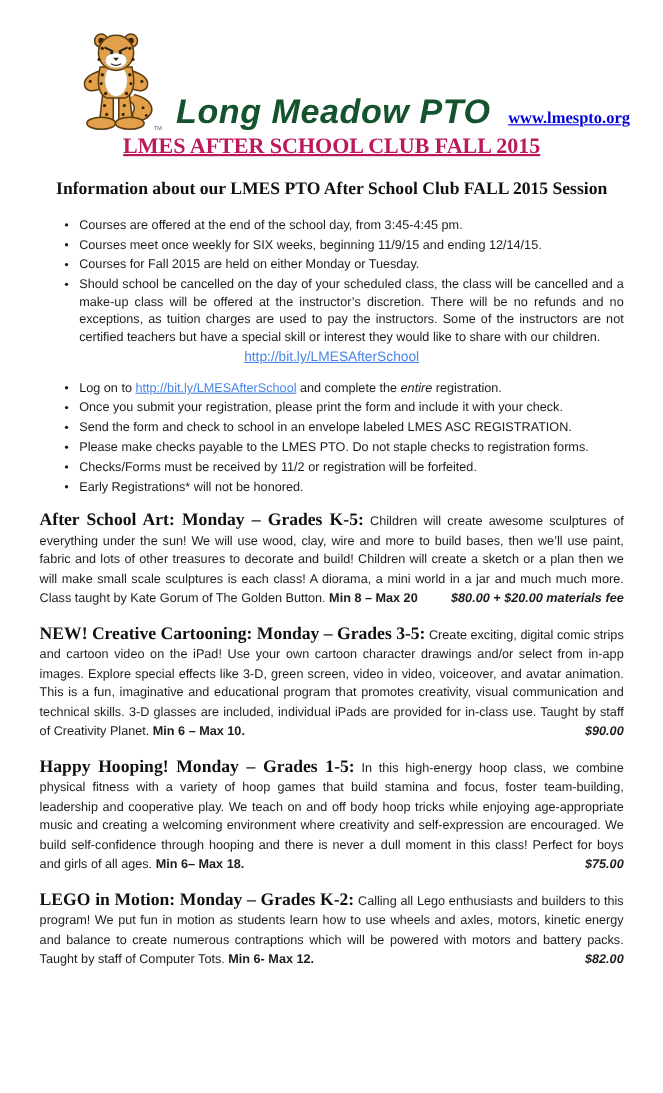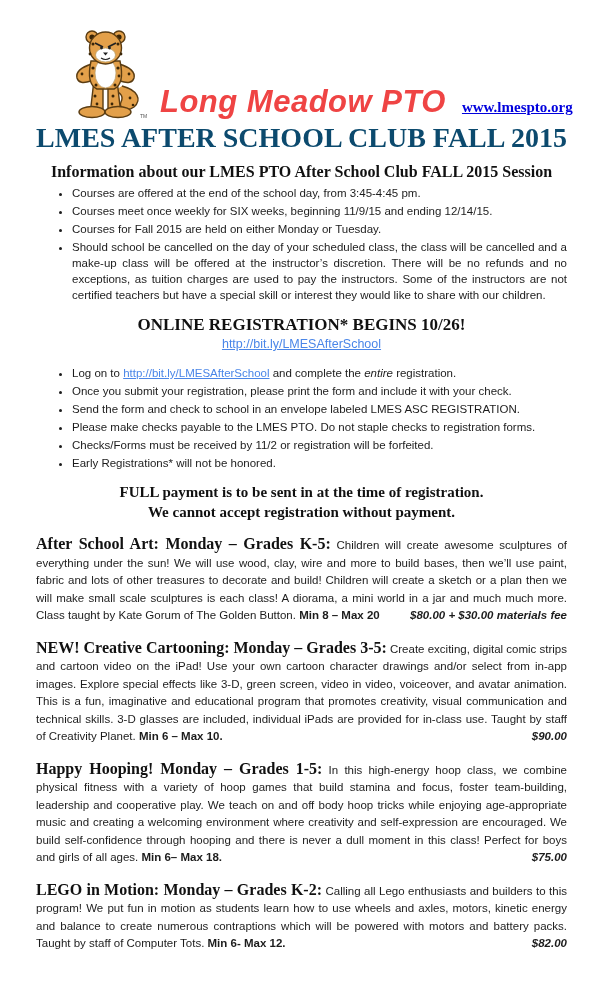--- a/index.html
+++ b/index.html
@@ -10,47 +10,47 @@
     color:#1c1c1c;
   }
   .page { position:relative; width:603px; height:994px; padding:0 36px; background:#fff; }
 
   
   .header { position:relative; height:150px; }
   .logo { position:absolute; left:26px; top:28px; width:88px; height:94px; }
   .brand-line { position:absolute; left:124px; top:84px; display:flex; align-items:baseline; gap:16px; white-space:nowrap; }
   .brand {
     font-size:31px; font-weight:bold; font-style:italic;
-    color:#ef4444; letter-spacing:0.5px;
+    color:#14532d; letter-spacing:0.5px;
     font-family:"Liberation Sans", sans-serif;
   }
   .site-link {
     font-family:"Liberation Serif", serif;
     font-weight:bold; font-size:15px; color:#0000dd;
     text-decoration:underline; cursor:pointer;
   }
   .doc-title {
     position:absolute; top:122px; left:0; width:100%;
     text-align:center; font-family:"Liberation Serif", serif;
-    font-weight:bold; font-size:28px; color:#0c4a6e;
+    font-weight:bold; font-size:20px; color:#be185d;text-decoration:underline;
   }
 
   
   .announcement {
     margin-top:16px; text-align:center;
     font-style:italic; font-size:13.5px; color:#222;
   }
   .section-heading {
     margin-top:13px; text-align:center;
     font-family:"Liberation Serif", serif;
     font-weight:bold; font-size:16px; color:#111;
   }
 
   
-  ul.doc-list { margin-top:4px; padding-left:36px; list-style:disc outside; }
+  ul.doc-list { margin-top:16px; padding-left:36px; list-style:disc outside; }
   ul.doc-list li { font-size:11.5px; line-height:16px; margin-bottom:2px; }
   ul.doc-list li.justify { text-align:justify; }
 
   .reg-heading {
     margin-top:12px; text-align:center;
     font-family:"Liberation Serif", serif;
     font-weight:bold; font-size:17px; color:#111;
   }
   .reg-link-line { margin-top:2px; text-align:center; font-size:12.5px; }
   .doclink { color:#4a86e8; text-decoration:underline; cursor:pointer; }
@@ -151,44 +151,39 @@
 
   <div class="section-heading">Information about our LMES PTO After School Club FALL 2015 Session</div>
 
   <ul class="doc-list">
     <li>Courses are offered at the end of the school day, from 3:45-4:45 pm.</li>
     <li>Courses meet once weekly for SIX weeks, beginning 11/9/15 and ending 12/14/15.</li>
     <li>Courses for Fall 2015 are held on either Monday or Tuesday.</li>
     <li class="justify">Should school be cancelled on the day of your scheduled class, the class will be cancelled and a make-up class will be offered at the instructor’s discretion. There will be no refunds and no exceptions, as tuition charges are used to pay the instructors. Some of the instructors are not certified teachers but have a special skill or interest they would like to share with our children.</li>
   </ul>
 
-  <div class="reg-heading">ONLINE REGISTRATION* BEGINS 10/26!</div>
   <div class="reg-link-line">
     <a class="doclink">http://bit.ly/LMESAfterSchool</a>
   </div>
 
   <ul class="doc-list reg-list">
     <li><span>Log on to </span><a class="doclink">http://bit.ly/LMESAfterSchool</a><span> and complete the </span><span class="italic">entire</span><span> registration.</span></li>
     <li>Once you submit your registration, please print the form and include it with your check.</li>
     <li>Send the form and check to school in an envelope labeled LMES ASC REGISTRATION.</li>
     <li>Please make checks payable to the LMES PTO. Do not staple checks to registration forms.</li>
     <li>Checks/Forms must be received by 11/2 or registration will be forfeited.</li>
     <li>Early Registrations* will not be honored.</li>
   </ul>
 
-  <div class="payment-notice">
-    <div>FULL payment is to be sent in at the time of registration.</div>
-    <div>We cannot accept registration without payment.</div>
-  </div>
 
   <div class="courses">
 
     <p class="course">
       <span class="course-title">After School Art:  Monday – Grades K-5:</span><span> Children will create awesome sculptures of everything under the sun!  We will use wood, clay, wire and more to build bases, then we’ll use paint, fabric and lots of other treasures to decorate and build! Children will create a sketch or a plan then we will make small scale sculptures is each class!  A diorama, a mini world in a jar and much much more.  Class taught by Kate Gorum of The Golden Button.  </span><span class="minmax">Min 8 – Max 20</span>
-      <span class="price">$80.00 + $30.00 materials fee</span>
+      <span class="price">$80.00 + $20.00 materials fee</span>
     </p>
 
     <p class="course">
       <span class="course-title">NEW! Creative Cartooning:  Monday – Grades 3-5:</span><span> Create exciting, digital comic strips and cartoon video on the iPad! Use your own cartoon character drawings and/or select from in-app images. Explore special effects like 3-D, green screen, video in video, voiceover, and avatar animation. This is a fun, imaginative and educational program that promotes creativity, visual communication and technical skills.  3-D glasses are included, individual iPads are provided for in-class use.  Taught by staff of Creativity Planet.  </span><span class="minmax">Min 6 – Max 10.</span>
       <span class="price">$90.00</span>
     </p>
 
     <p class="course">
       <span class="course-title">Happy Hooping!  Monday – Grades 1-5:</span><span>  In this high-energy hoop class, we combine physical fitness with a variety of hoop games that build stamina and focus, foster team-building, leadership and cooperative play.  We teach on and off body hoop tricks while enjoying age-appropriate music and creating a welcoming environment where creativity and self-expression are encouraged.  We build self-confidence through hooping and there is never a dull moment in this class! Perfect for boys and girls of all ages.  </span><span class="minmax">Min 6– Max 18.</span>
       <span class="price">$75.00</span>

